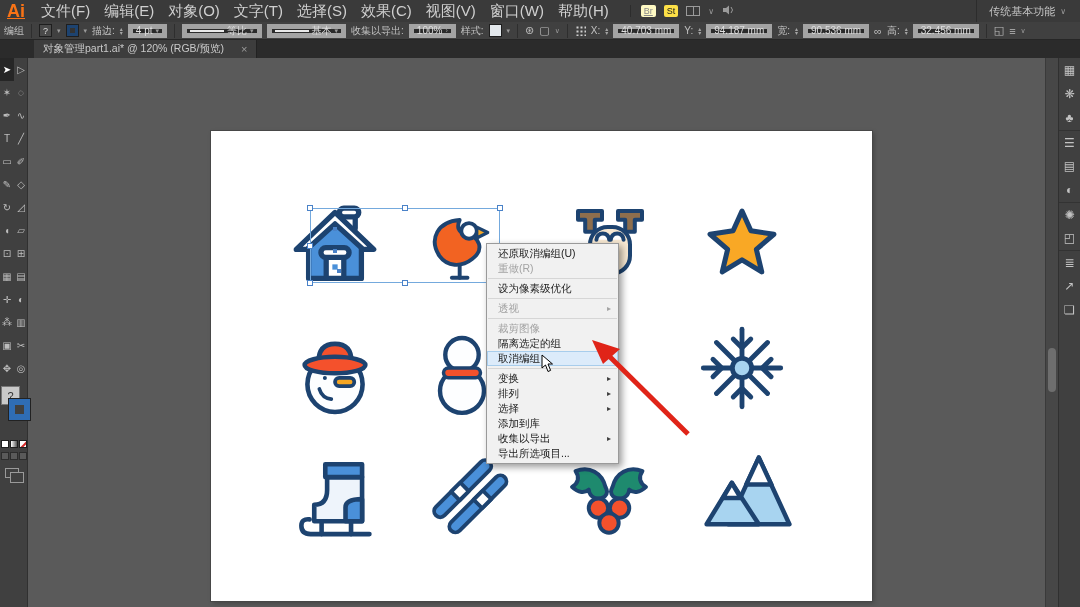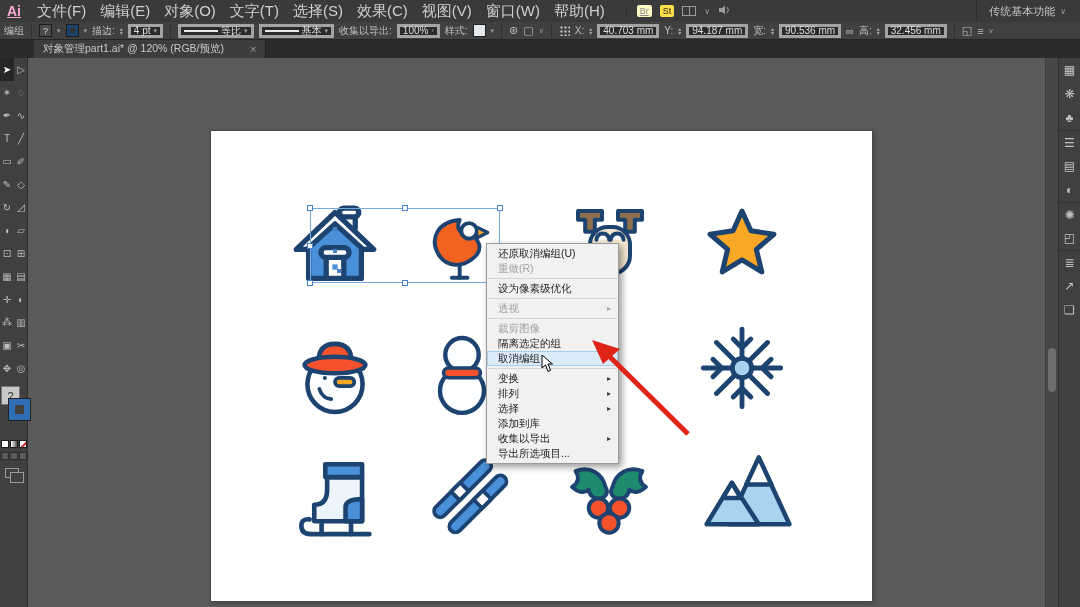--- a/index.html
+++ b/index.html
@@ -1,50 +1,50 @@
 <!DOCTYPE html>
 <html><head>
 <meta charset="utf-8">
 <style>
   * { margin:0; padding:0; box-sizing:border-box; }
   html,body { width:1080px; height:607px; overflow:hidden; }
   body { font-family:"Liberation Sans","DejaVu Sans",sans-serif; background:#3a3a3a; position:relative; }
 
   
   .menubar { position:absolute; top:0; left:0; right:0; height:22px; background:#3a3a3a; display:flex; align-items:center; z-index:20; }
-  .logo { color:#f9a8d4; font-weight:bold; font-size:14px; padding:0 9px 0 7px;text-decoration:underline; }
+  .logo { color:#f97316; font-weight:bold; font-size:18px; padding:0 9px 0 7px;text-decoration:underline; }
   .menus { display:flex; height:22px; }
   .mi { padding:0 7px; line-height:22px; font-size:15px; color:#cfcfcf; white-space:nowrap; }
   .mb-right { display:flex; align-items:center; gap:8px; margin-left:14px; padding-left:10px; border-left:1px solid #2c2c2c; }
   .mb-chip { font-size:9px; padding:1px 3px; border-radius:2px; }
   .chip-dim { color:#8a8a8a; background:#fef9c3;text-decoration:underline; }
   .chip-lit { color:#1b1b1b; background:#fde047; }
   .layout-ic { width:14px; height:10px; border:1px solid #9a9a9a; position:relative; }
   .layout-ic::before { content:""; position:absolute; left:6px; top:0; bottom:0; width:1px; background:#9a9a9a; }
   .chev { color:#9a9a9a; font-size:8px; }
   .speaker { color:#9a9a9a; font-size:10px; }
   .workspace { margin-left:auto; display:flex; align-items:center; gap:5px; padding:0 14px 0 12px; border-left:1px solid #2c2c2c; height:22px; color:#c4c4c4; font-size:11px; white-space:nowrap; }
 
   
   .optionsbar { position:absolute; top:22px; left:0; right:0; height:18px; background:#404040; border-bottom:1px solid #262626; display:flex; align-items:center; gap:5px; padding:0 4px; font-size:10px; color:#c5c5c5; z-index:19; white-space:nowrap; overflow:hidden; }
   .ob-sep { width:1px; height:14px; background:#2e2e2e; margin:0 2px; }
   .ob-lbl { color:#c0c0c0; }
   .ob-link { text-decoration-style:dotted; text-underline-offset:2px; }
-  .ob-field { background:#2b2b2b; border:3px solid #a3a3a3; color:#dedede; padding:0 3px; height:14px; line-height:12px; display:inline-flex; align-items:center; gap:3px; }
+  .ob-field { background:#2b2b2b; border:5px solid #a3a3a3; color:#dedede; padding:0 3px; height:14px; line-height:12px; display:inline-flex; align-items:center; gap:3px; }
   .ob-dd { color:#9a9a9a; font-size:7px; }
   .stepper { display:inline-flex; flex-direction:column; justify-content:center; line-height:4px; font-size:6px; color:#a5a5a5; }
   .swatch { width:13px; height:13px; border:1px solid #1e1e1e; display:inline-flex; align-items:center; justify-content:center; font-size:9px; color:#ddd; background:#4a4a4a; }
   .swatch.stroke-sw { background:#333; box-shadow: inset 0 0 0 3px #1d4370, inset 0 0 0 4px #333; }
   .line-prev { display:inline-block; width:34px; height:2px; background:#e8e8e8; }
   .ref-grid { width:11px; height:11px; background-image:radial-gradient(#cfcfcf 1px, transparent 1.2px); background-size:4px 4px; background-position:0.5px 0.5px; }
   .ob-ic { color:#bdbdbd; font-size:11px; }
 
   
   .tabbar { position:absolute; top:40px; left:0; right:0; height:18px; background:#2b2b2b; z-index:18; }
-  .tab { position:absolute; left:34px; top:0; height:18px; background:#3d3d3d; color:#c9c9c9; font-size:10.5px; display:flex; align-items:center; gap:26px; padding:0 9px; border-right:1px solid #222; }
+  .tab { position:absolute; left:34px; top:0; height:18px; background:#3d3d3d; color:#c9c9c9; font-size:10.5px; display:flex; align-items:center; gap:17px; padding:0 9px; border-right:1px solid #222; }
   .tabclose { color:#9a9a9a; font-size:11px; }
 
   
   .main { position:absolute; top:58px; left:0; right:0; bottom:0; }
 
   
   .toolpanel { position:absolute; left:0; top:0; bottom:0; width:28px; background:#404040; border-right:1px solid #303030; z-index:15; }
   .tools { display:grid; grid-template-columns:14px 14px; }
   .tool { height:23px; display:flex; align-items:center; justify-content:center; color:#bdbdbd; font-size:10px; }
   .tool.active { background:#262626; color:#fff; }

